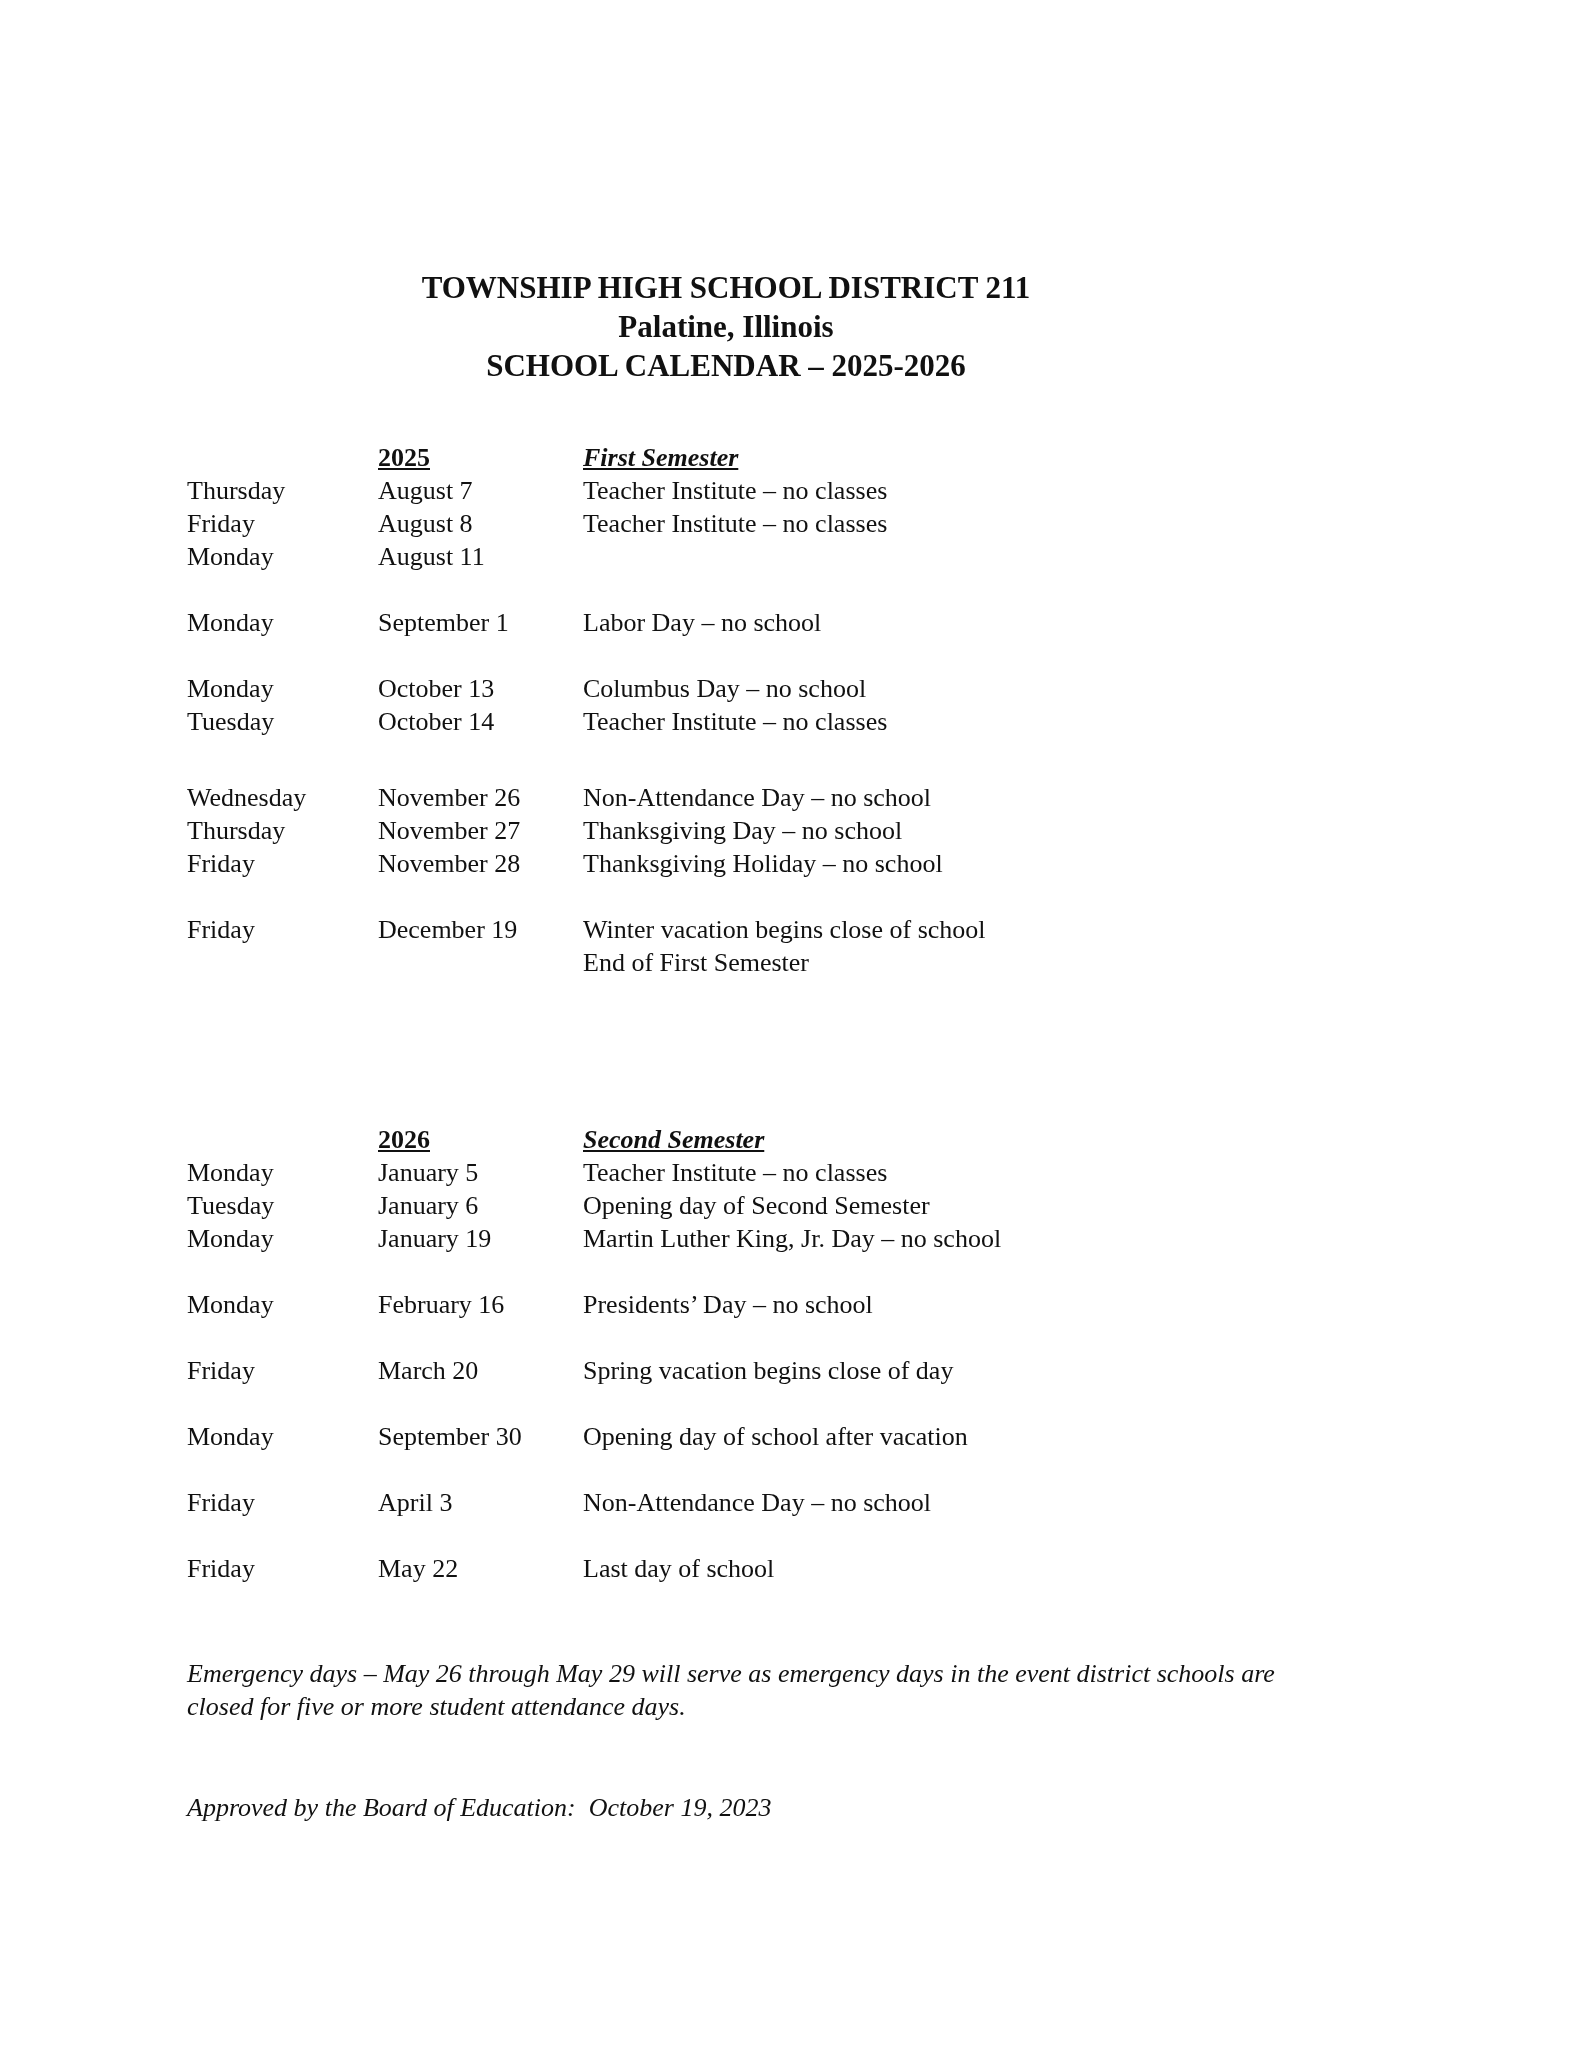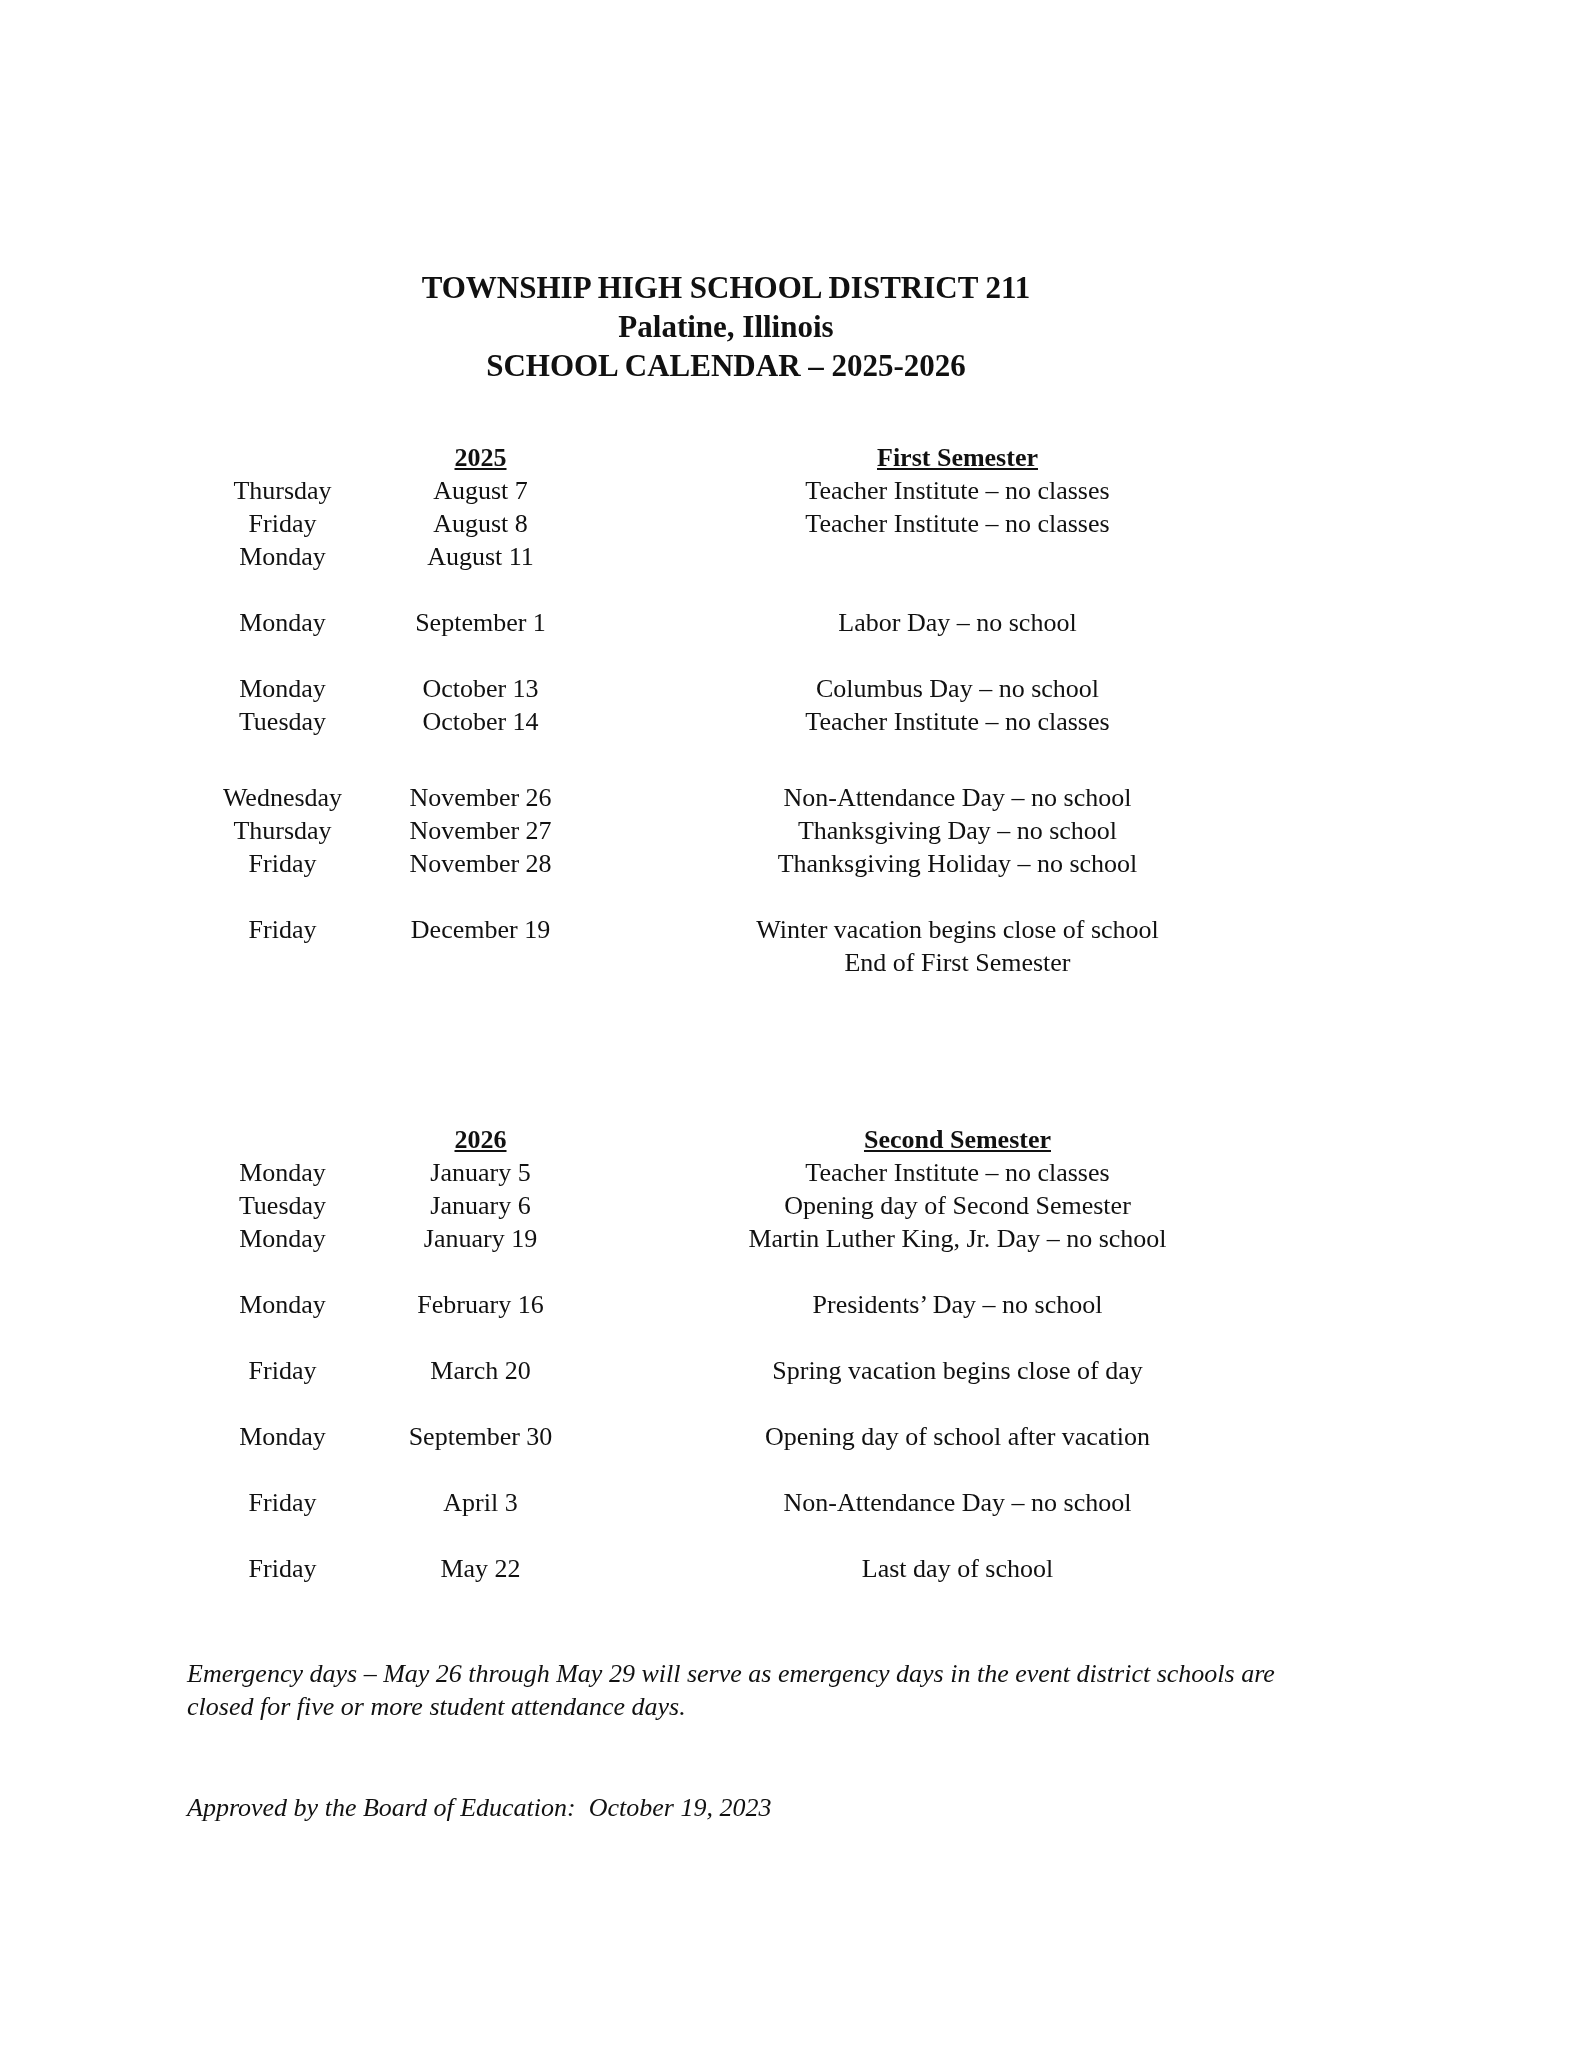--- a/index.html
+++ b/index.html
@@ -23,30 +23,31 @@
     font-size: 31px;
     line-height: 39px;
   }
   .content {
     margin-left: 187px;
     margin-right: 120px;
     margin-top: 56px;
     font-size: 26px;
     line-height: 33px;
   }
-  .row { display: flex; text-align: center; }
+  .row { display: flex; }
   .col-day   { width: 191px; flex: 0 0 191px; }
   .col-date  { width: 205px; flex: 0 0 205px; }
   .col-event { flex: 1 1 auto; }
   .year-header {
     font-weight: bold;
     text-decoration: underline;
   }
   .semester-header {
     font-weight: bold;
+    font-style: italic;
     text-decoration: underline;
   }
   .section-second { margin-top: 144px; }
   .note {
     margin: 0;
     font-style: italic;
   }
   .note-emergency {
     margin-top: 72px;
     max-width: 1175px;

